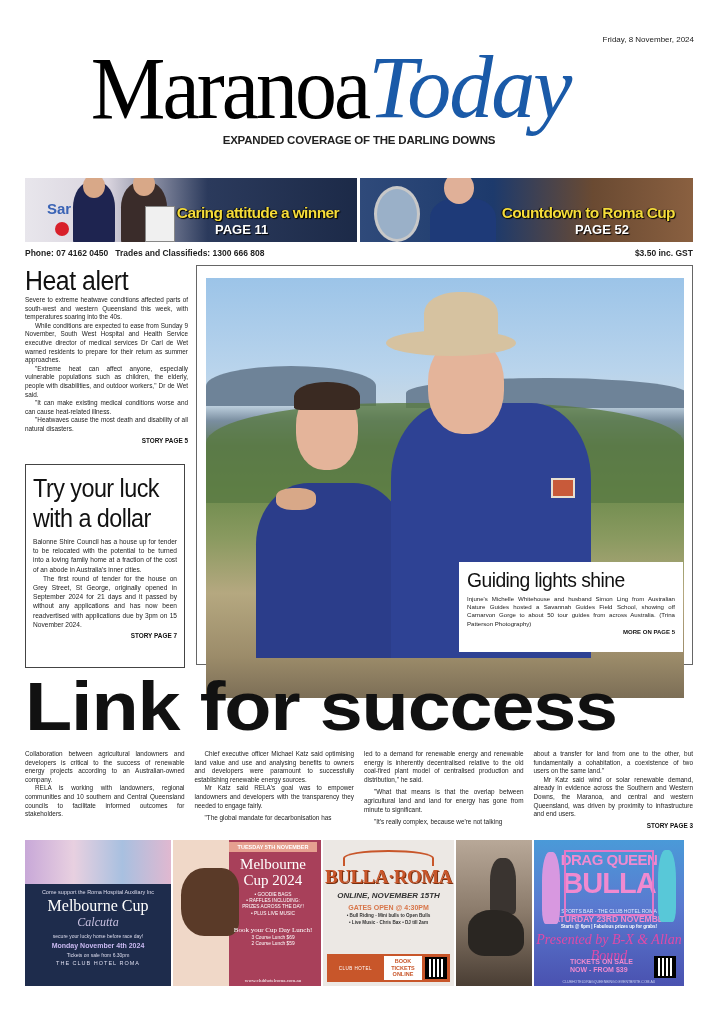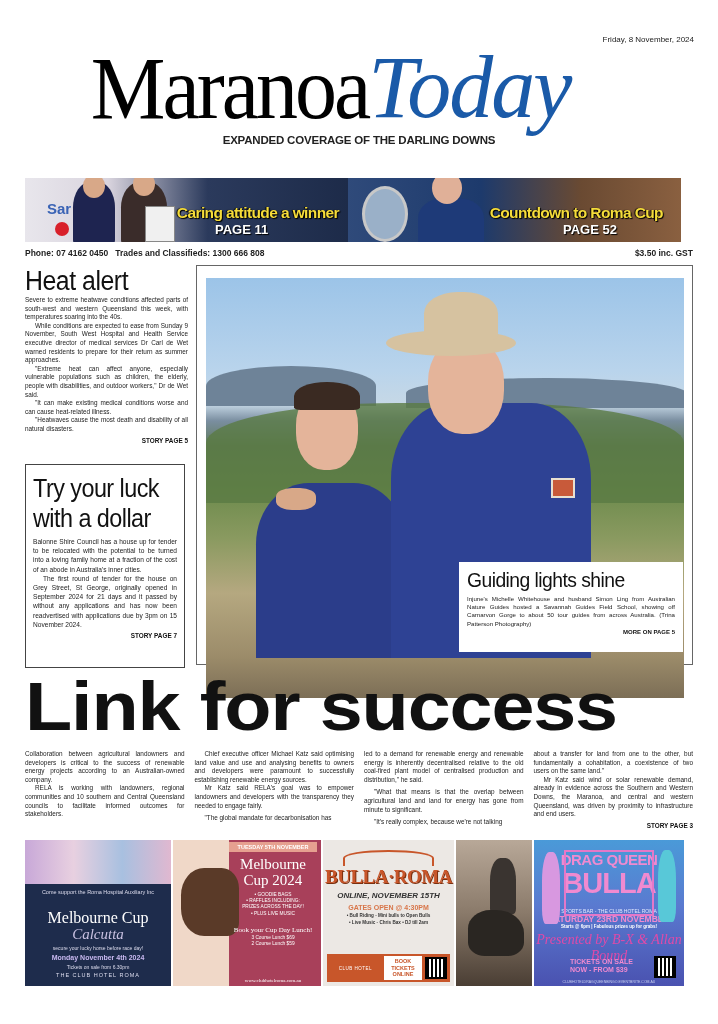--- a/index.html
+++ b/index.html
@@ -8,21 +8,21 @@
 
     .date { position: absolute; top: 35px; right: 24px; font-size: 8px; color: #222; }
 
     .masthead { position: absolute; top: 48px; left: 8px; width: 609px; height: 80px; text-align: center; margin-left: 18px; }
     .masthead .m1 { font-family: "Liberation Serif", serif; font-size: 84px; color: #000; letter-spacing: -3px; line-height: 80px; font-weight: normal; transform: scaleY(1.05); display: inline-block; }
     .masthead .m2 { font-family: "Liberation Serif", serif; font-size: 88px; color: #1a5aa8; font-style: italic; letter-spacing: -2px; line-height: 80px; display: inline-block; }
     .tagline { position: absolute; top: 134px; left: 0; width: 718px; text-align: center; font-size: 11.5px; font-weight: bold; color: #222; letter-spacing: -0.2px; }
 
     .promo { position: absolute; top: 178px; height: 64px; overflow: hidden; }
     .promo.p1 { left: 25px; width: 332px; background: linear-gradient(90deg, #e8e6ec 0%, #d9d4de 25%, #2b3a5c 55%, #1c2a48 100%); }
-    .promo.p2 { left: 348px; width: 333px; background: linear-gradient(90deg, #2f4a7a 0%, #1d3a6c 40%, #6a4a32 70%, #8a6040 100%); padding-left: 12px; }
+    .promo.p2 { left: 360px; width: 333px; background: linear-gradient(90deg, #2f4a7a 0%, #1d3a6c 40%, #6a4a32 70%, #8a6040 100%); padding-left: 12px; }
     .promo .head { position: absolute; right: 18px; top: 26px; font-weight: bold; font-size: 15.5px; color: #f5dc3a; letter-spacing: -0.6px; text-shadow: 1px 1px 1px #000, -1px 0 1px #000; }
     .promo .pg { position: absolute; top: 44px; font-weight: bold; font-size: 13px; color: #fff; text-shadow: 1px 1px 1px #000; }
     .promo.p1 .pg { left: 190px; }
     .promo.p2 .pg { left: 215px; }
     .person { position: absolute; border-radius: 40% 40% 10% 10%; }
     .sponsor { position: absolute; left: 22px; top: 22px; font-size: 15px; font-weight: bold; color: #3a63b5; }
     .redcirc { position: absolute; left: 30px; top: 44px; width: 14px; height: 14px; border-radius: 50%; background: #d8202a; }
 
     .infobar { position: absolute; top: 248px; left: 25px; width: 668px; font-size: 8.5px; font-weight: bold; color: #222; }
     .infobar .price { position: absolute; right: 0; top: 0; }
@@ -54,22 +54,22 @@
 
     .cols { position: absolute; top: 750px; left: 25px; width: 668px; display: flex; gap: 10px; }
     .col { flex: 1; }
 
     
     .ads { position: absolute; top: 840px; left: 25px; width: 668px; height: 146px; display: flex; gap: 2px; }
     .ad { height: 146px; overflow: hidden; position: relative; text-align: center; }
     .ad1 { width: 146px; background: #1e2c4c; color: #fff; }
     .ad1 .top { height: 44px; background: linear-gradient(90deg, #c8a8d8, #e8d0e0, #a8c0e0, #e0b8d0); }
     .ad1 .line1 { font-size: 5.5px; margin-top: 5px; color: #dde; }
-    .ad1 .title { font-family: "Liberation Serif", serif; font-size: 16px; margin-top: 14px; }
-    .ad1 .script { font-family: "Liberation Serif", serif; font-style: italic; font-size: 15px; color: #c8c0e0; line-height: 14px; }
+    .ad1 .title { font-family: "Liberation Serif", serif; font-size: 16px; margin-top: 2px; }
+    .ad1 .script { font-family: "Liberation Serif", serif; font-style: italic; font-size: 12px; color: #c8c0e0; line-height: 14px; }
     .ad1 .sub { font-size: 5px; margin-top: 4px; color: #dde; }
     .ad1 .date { position: static; font-size: 7px; font-weight: bold; color: #c8b8f0; margin-top: 3px; }
     .ad1 .tix { font-size: 5px; margin-top: 3px; color: #dde; }
     .ad1 .venue { font-size: 5.5px; letter-spacing: 1px; margin-top: 2px; color: #dde; }
 
     .ad2 { width: 148px; background: linear-gradient(90deg, #f0d8c8 0%, #f0d8c8 38%, #a8405a 38%); padding-left: 16px; }
     .ad2 .inner { position: absolute; left: 56px; right: 4px; top: 0; bottom: 0; color: #fff; }
     .ad2 .tag { background: #e6a090; font-size: 5.5px; font-weight: bold; padding: 2px; margin-top: 2px; }
     .ad2 .title { font-family: "Liberation Serif", serif; font-size: 15px; line-height: 16px; margin-top: 4px; }
     .ad2 .items { font-size: 4.8px; line-height: 6.2px; margin-top: 4px; }

